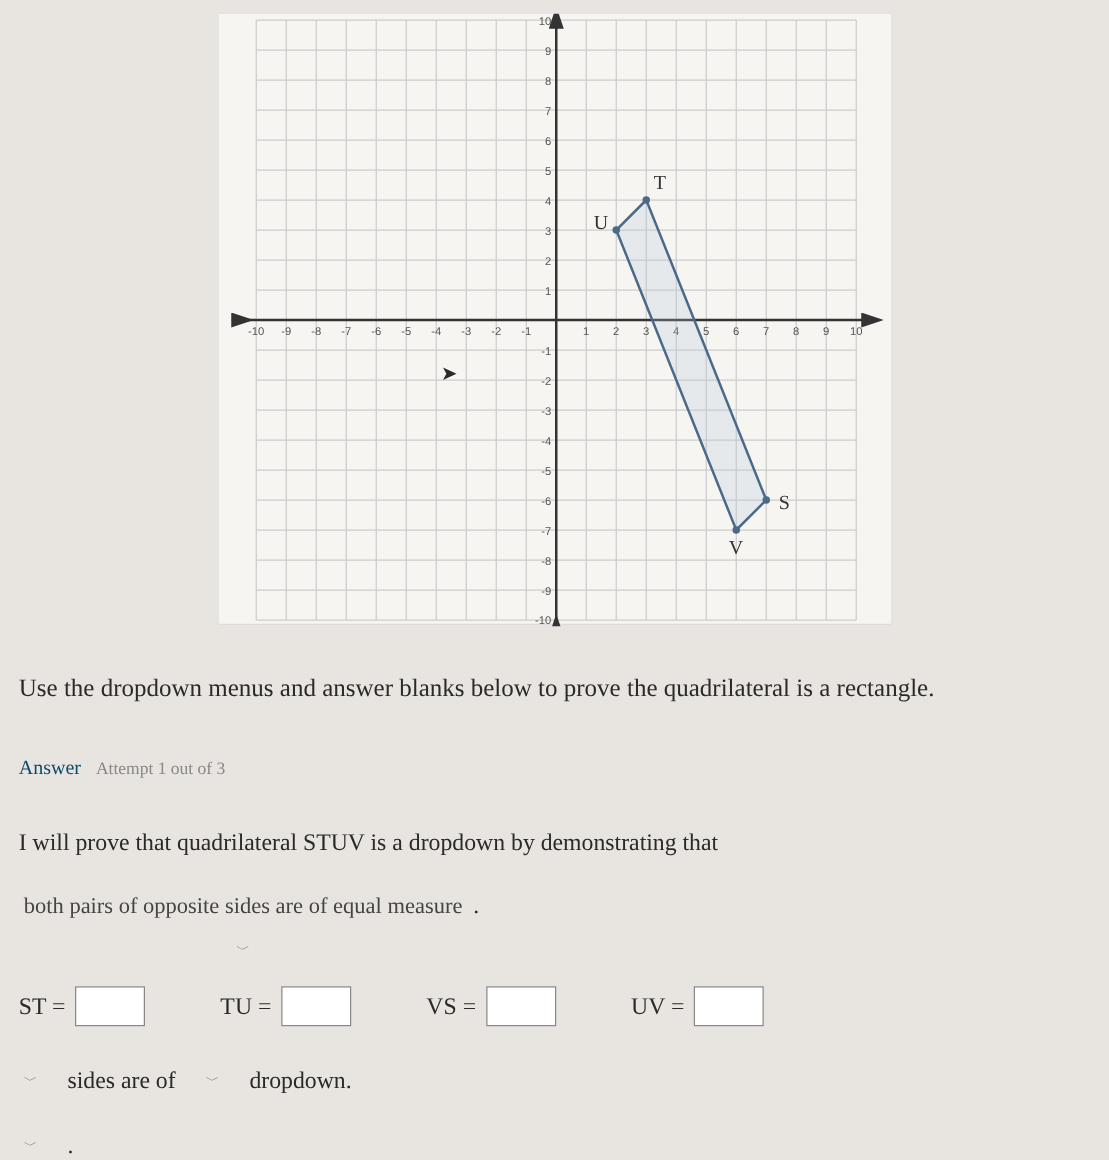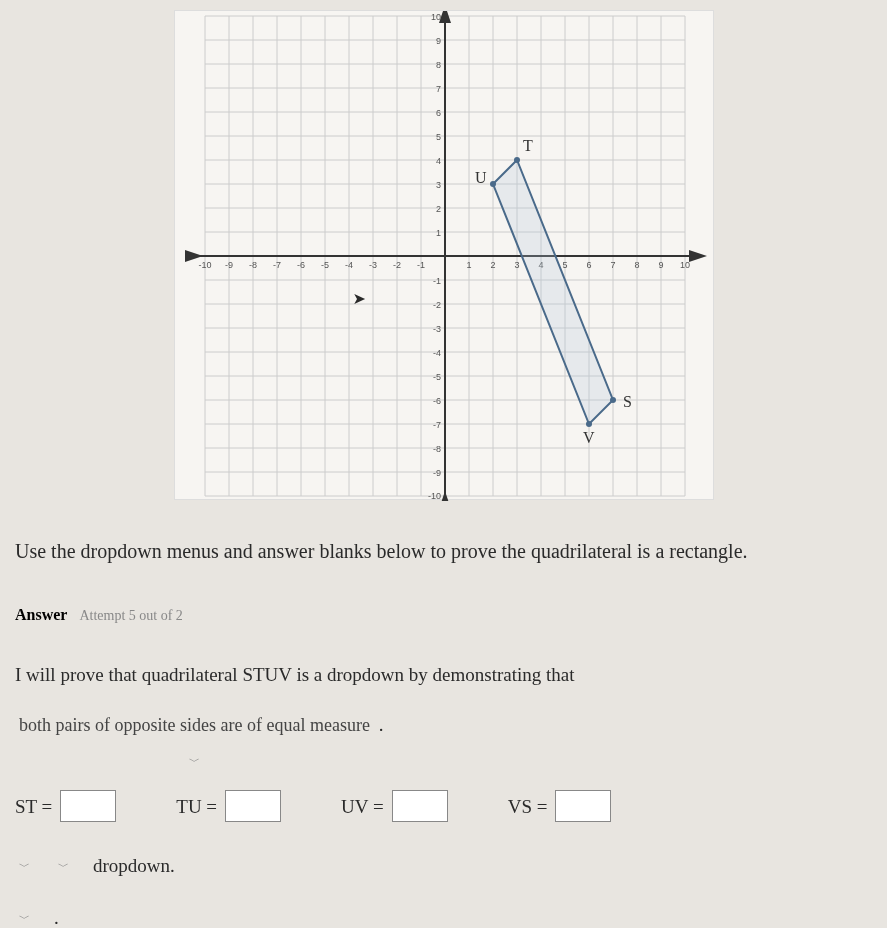--- a/index.html
+++ b/index.html
@@ -33,22 +33,22 @@
       line-height: 1.5;
       margin: 36px 0 40px 0;
       padding: 0 5px;
     }
     .answer-row {
       font-size: 16px;
       margin-bottom: 30px;
       padding: 0 5px;
     }
     .answer-label {
-      font-weight: bold;
-      color: #000000;
+      font-weight: normal;
+      color: #0c4a6e;
     }
     .attempt {
       color: #888;
       font-size: 14px;
     }
     .proof-text {
       font-size: 19px;
       line-height: 2.2;
       padding: 0 5px;
     }
@@ -207,21 +207,21 @@
     </g>
   </svg>
   <span class="cursor">➤</span>
 </div>
 
 <p class="instruction">Use the dropdown menus and answer blanks below to prove the quadrilateral is a rectangle.</p>
 
 <div class="answer-row">
   <span class="answer-label">Answer</span>
   &nbsp;
-  <span class="attempt">Attempt 5 out of 2</span>
+  <span class="attempt">Attempt 1 out of 3</span>
 </div>
 
 <div class="proof-text">
   <div class="proof-line">I will prove that quadrilateral STUV is a dropdown by demonstrating that</div>
   <div class="proof-line">
     <span class="dd-inline">
       <span>both pairs of opposite sides are of equal measure</span>
       <span class="chevron">﹀</span>
     </span>
     <span>.</span>
@@ -230,33 +230,34 @@
   <div class="side-inputs">
     <div class="side-group">
       <span>ST =</span>
       <input class="input-box" value="" style="">
     </div>
     <div class="side-group">
       <span>TU =</span>
       <input class="input-box" value="" style="">
     </div>
     <div class="side-group">
+      <span>VS =</span>
+      <input class="input-box" value="" style="">
+    </div>
+    <div class="side-group">
       <span>UV =</span>
       <input class="input-box" value="" style="">
     </div>
-    <div class="side-group">
-      <span>VS =</span>
-      <input class="input-box" value="" style="">
-    </div>
   </div>
 
   <div class="final-line">
     <span class="dd-inline">
       <span class="chevron">﹀</span>
     </span>
+    <span>sides are of</span>
     <span class="dd-inline">
       <span class="chevron">﹀</span>
     </span>
     <span>dropdown.</span>
   </div>
 
   <div class="final-line">
     <span class="dd-inline">
       <span class="chevron">﹀</span>
     </span>

